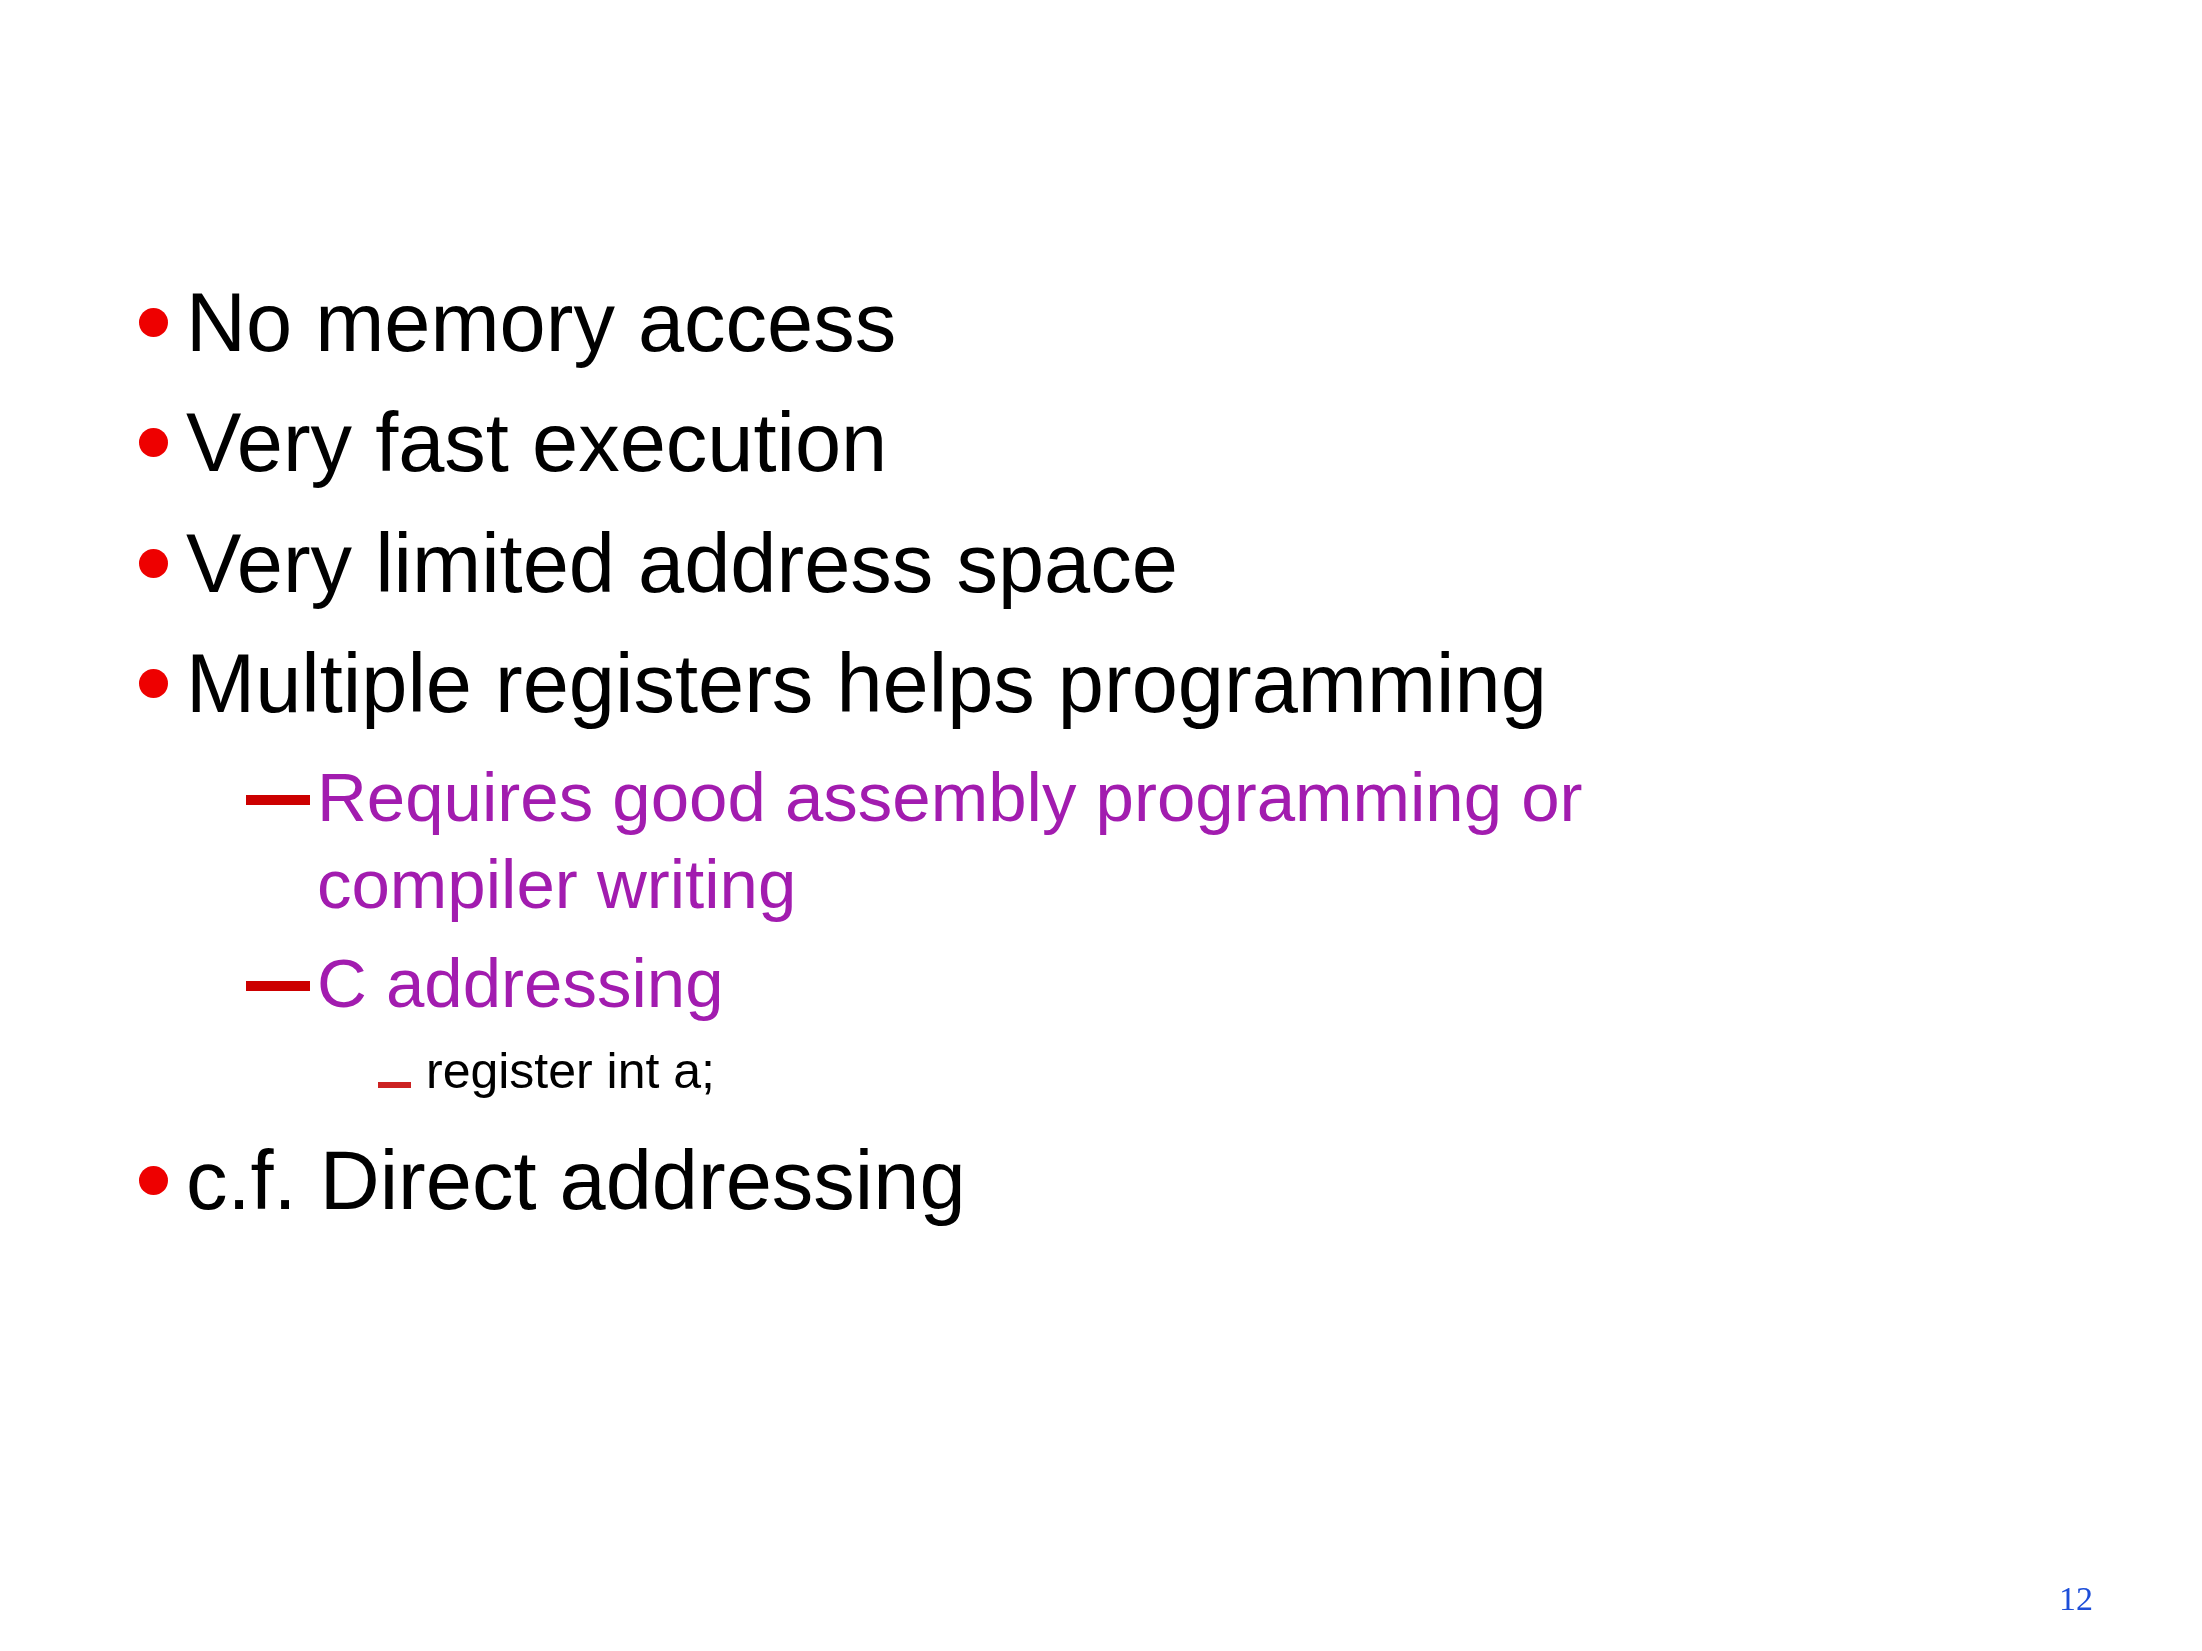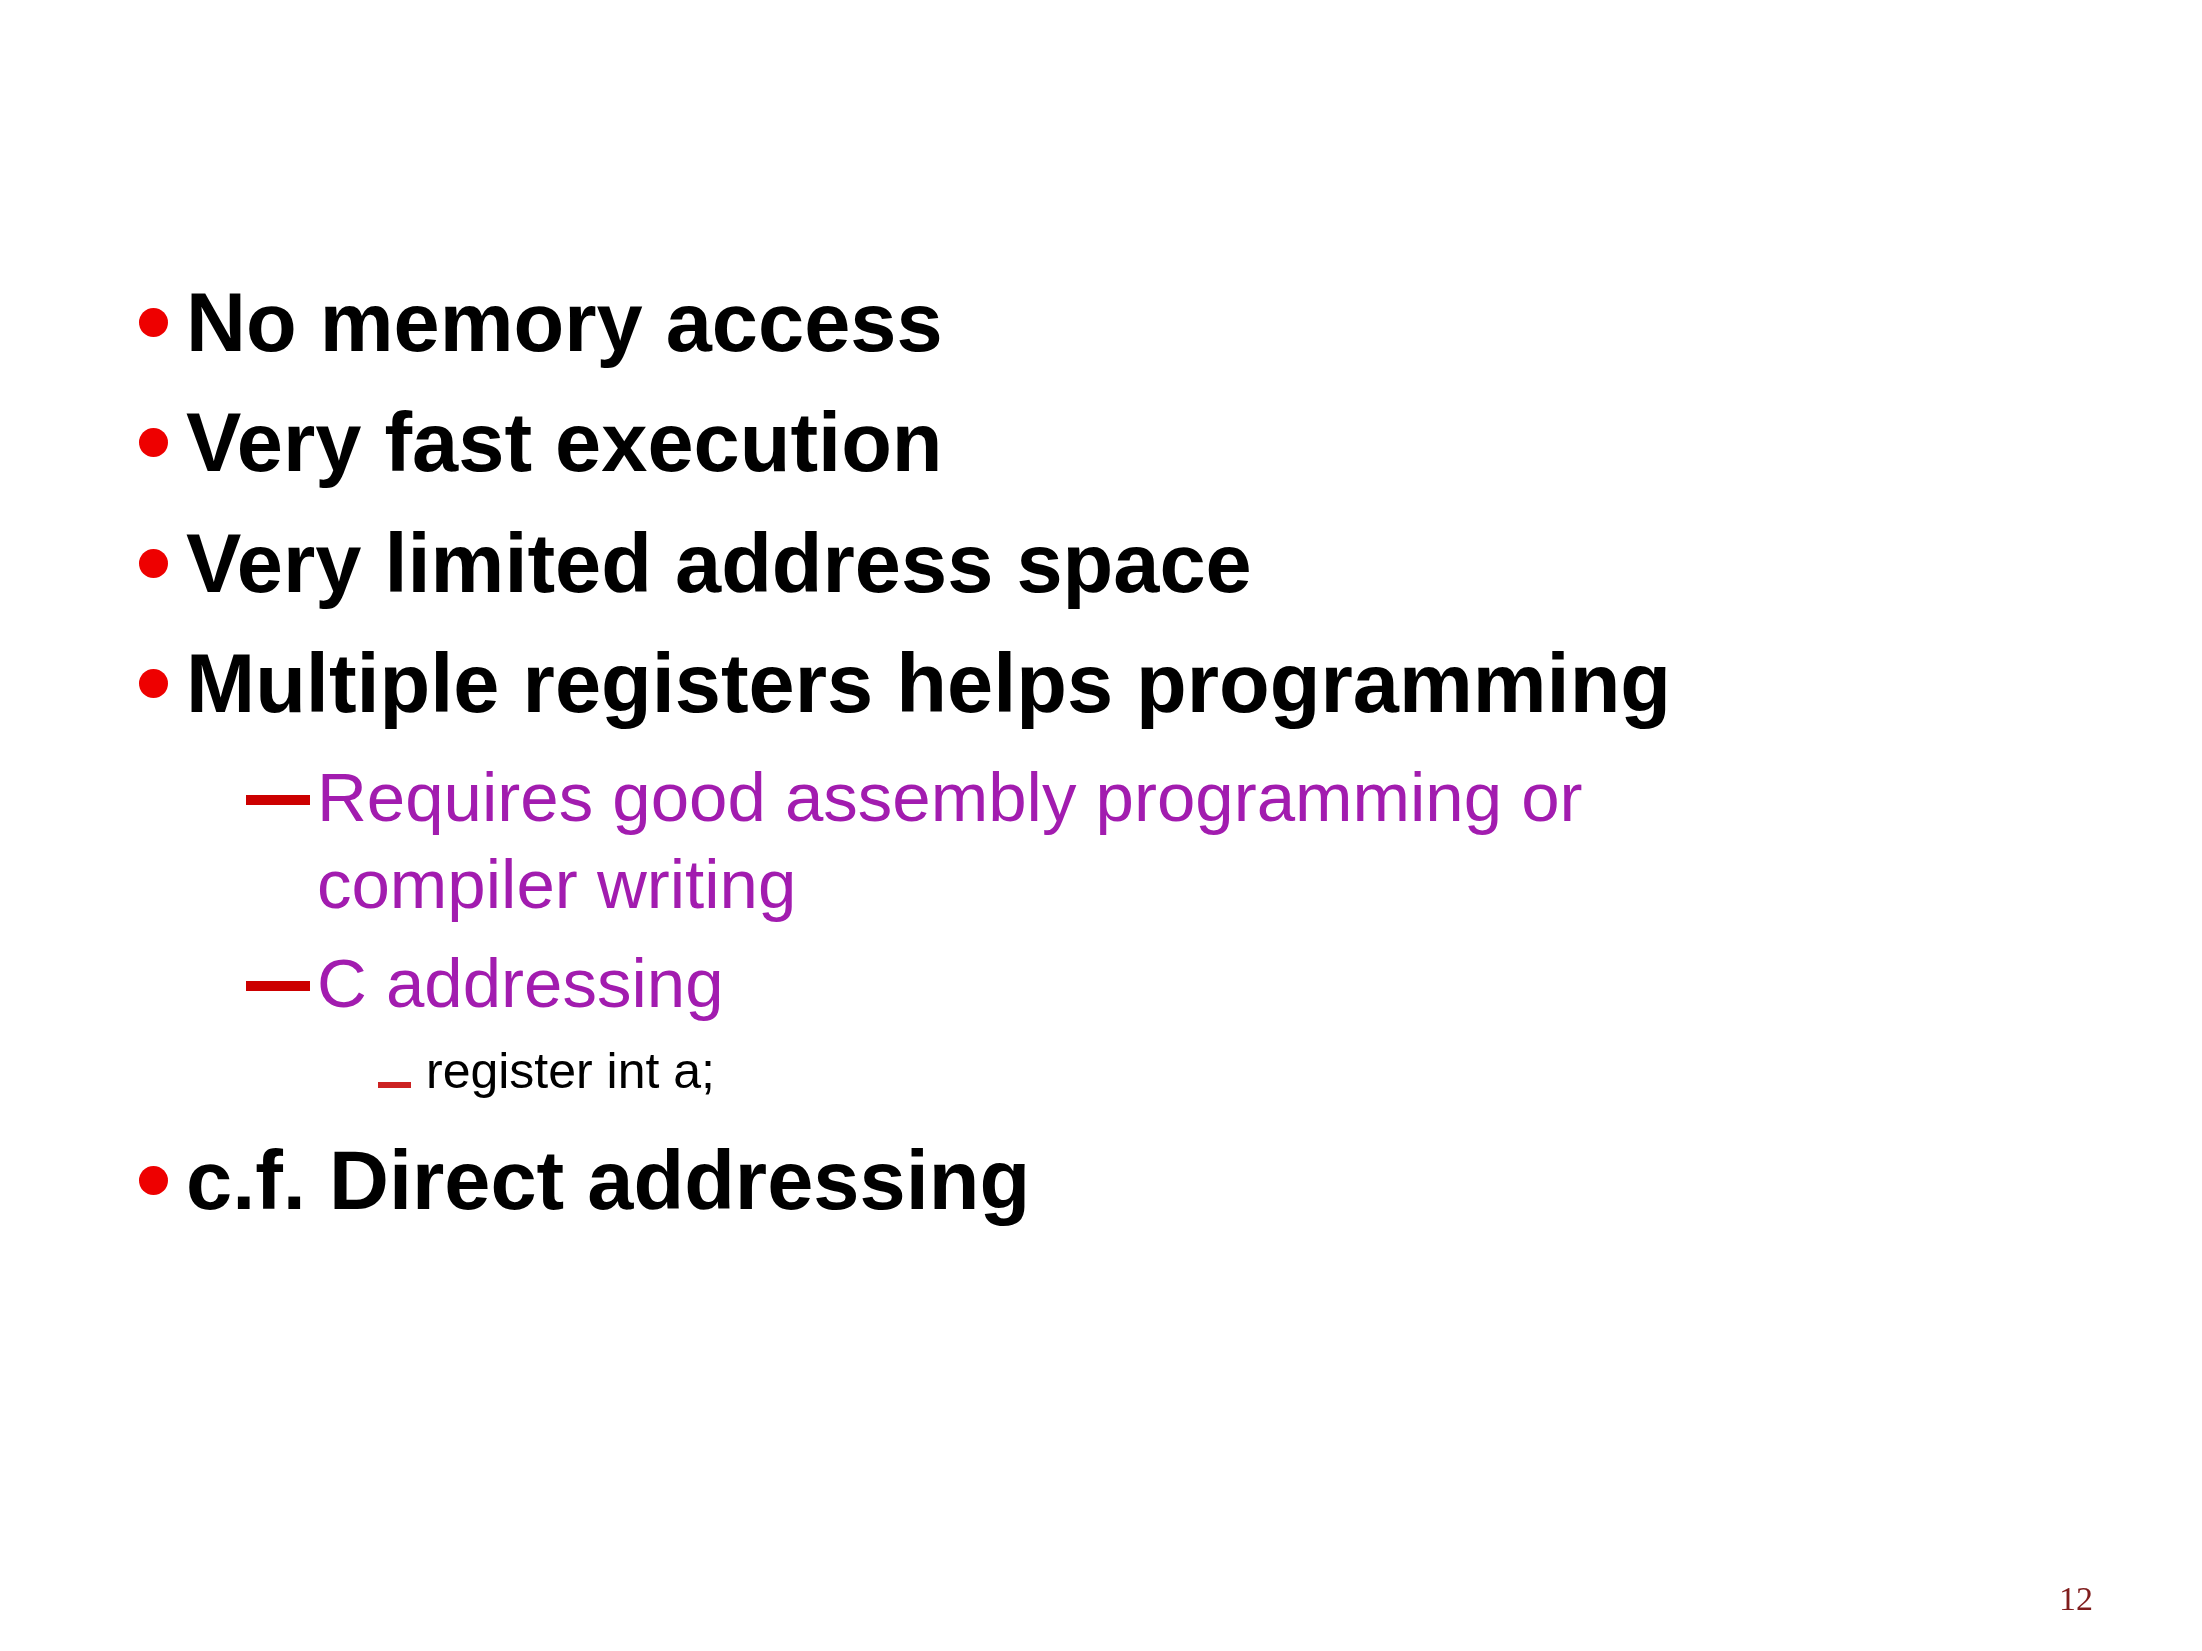--- a/index.html
+++ b/index.html
@@ -72,21 +72,21 @@
     width: 29px;
     height: 29px;
     border-radius: 50%;
     background: #ee0000;
     display: block;
   }
   .lvl1 .text {
     font-size: 83px;
     line-height: 1.18;
     color: #000000;
-    font-weight: bold;
+    font-weight: normal;
     white-space: nowrap;
   }
 
   
   .lvl2 {
     display: flex;
     align-items: flex-start;
     margin: 0 0 12px 0;
     padding-left: 136px;
   }
@@ -139,21 +139,21 @@
   .gap-before-sub { margin-top: 19px; }
   .gap-before-last { margin-top: 29px; }
 
   
   .page-number {
     position: absolute;
     right: 110px;
     bottom: 36px;
     font-family: "Liberation Serif", "DejaVu Serif", serif;
     font-size: 34px;
-    color: #7f1d1d;
+    color: #1d4ed8;
     line-height: 1;
   }
 </style>
 </head>
 <body>
 
 <div id="slide">
 
 
   <div class="body-block">

